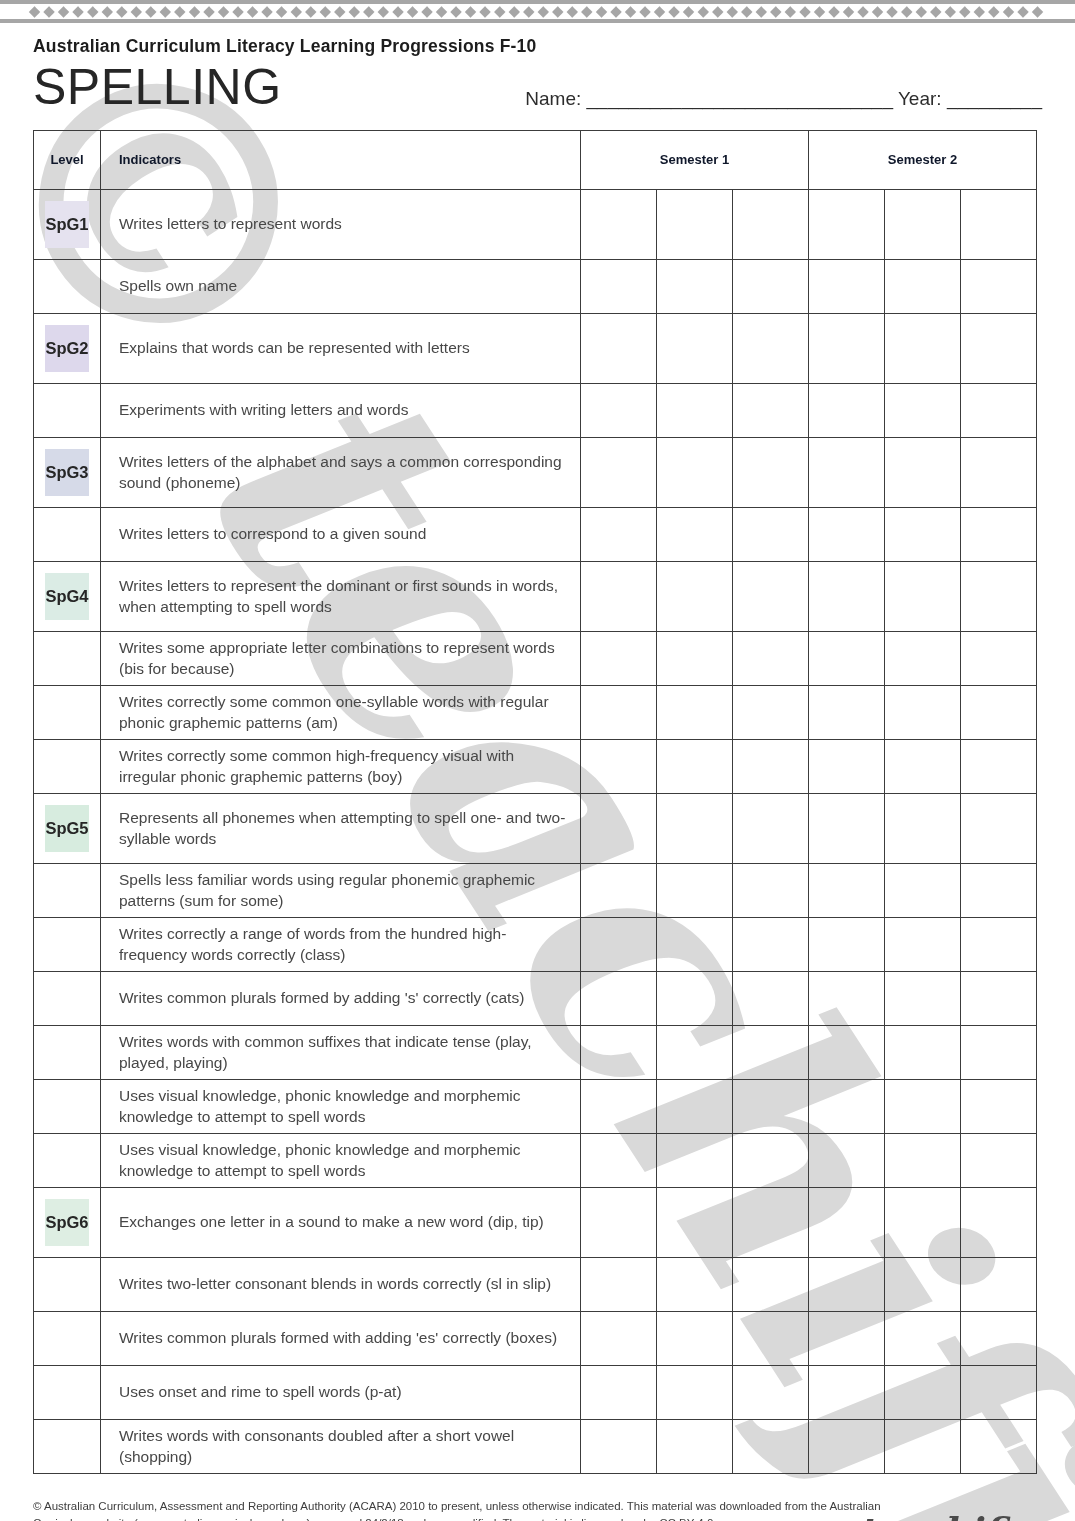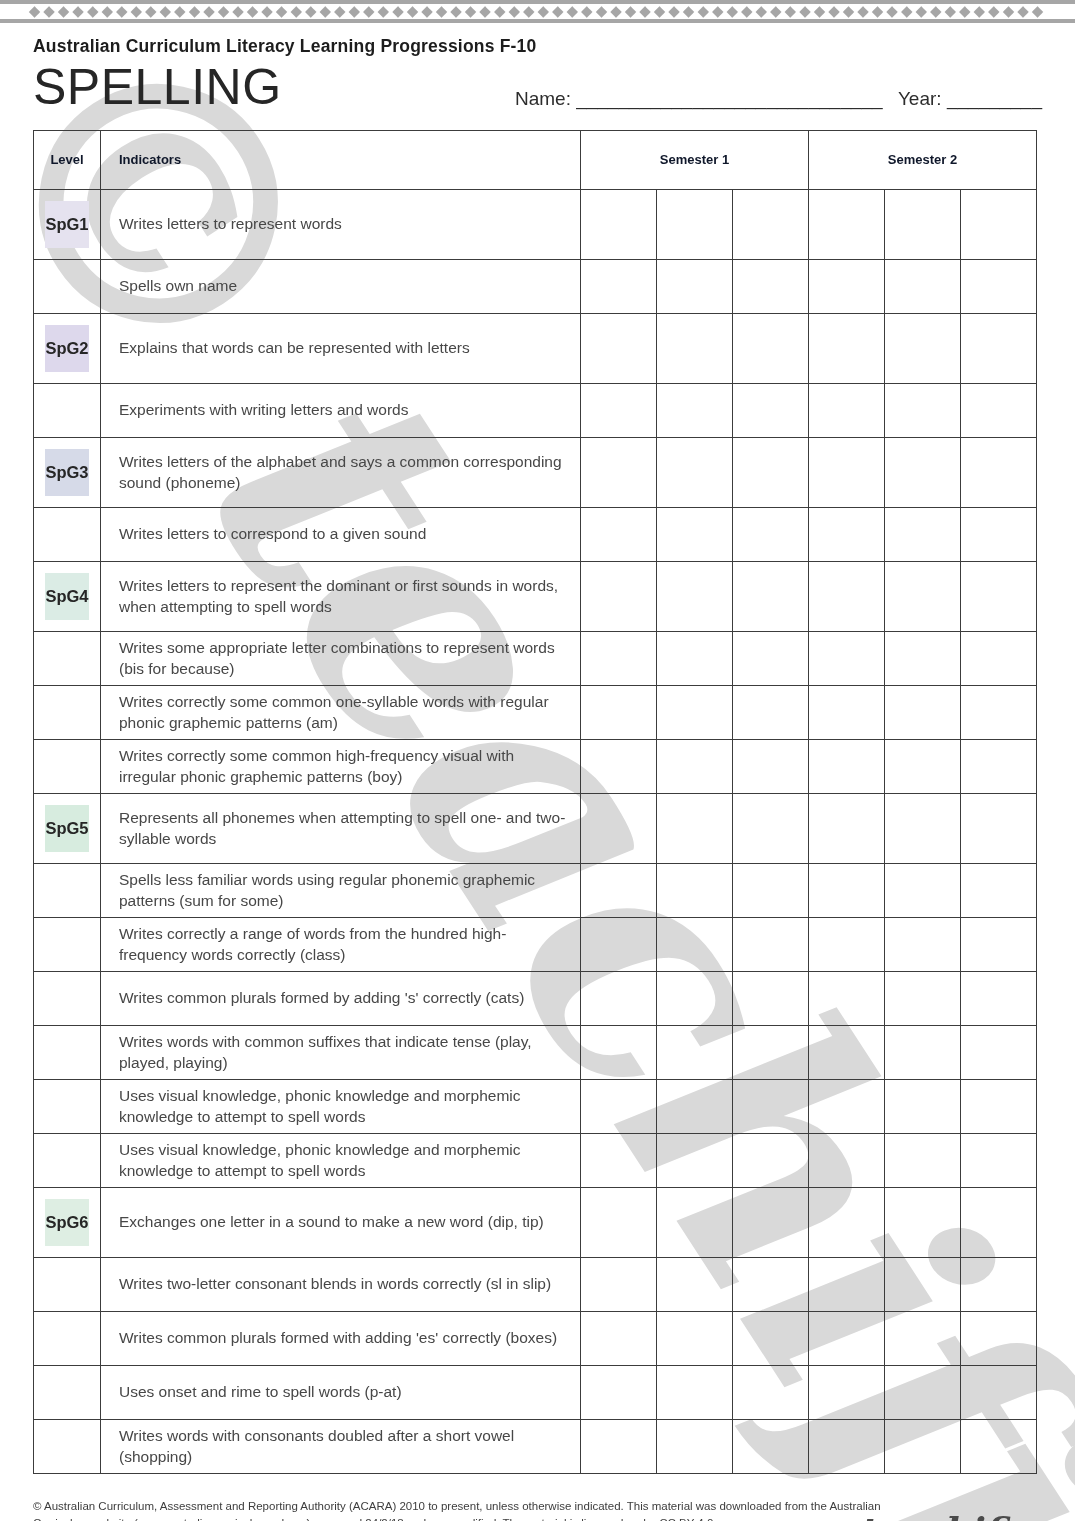--- a/index.html
+++ b/index.html
@@ -41,21 +41,21 @@
   .title-row {
     display:flex; justify-content:space-between; align-items:flex-end;
     margin-top:4px;
   }
   h1.big-title {
     margin:0; font-size:50px; font-weight:normal; color:#262626;
     letter-spacing:.5px; line-height:1.05;
   }
   .name-year { font-size:19px; color:#2d2d2d; padding-bottom:4px; white-space:nowrap; }
   .name-year .write-line { letter-spacing:0; color:#2d2d2d; }
-  .name-year .lbl { margin-left:10px; }
+  .name-year .lbl { margin-left:0; }
   .name-year .lbl:first-child { margin-left:0; }
 
   table.progress {
     border-collapse:collapse; table-layout:fixed;
     width:1004px; margin:16px 0 0 33px;
     background:transparent;
   }
   table.progress th, table.progress td {
     border:1.6px solid #3c3c3c; background:transparent;
   }

